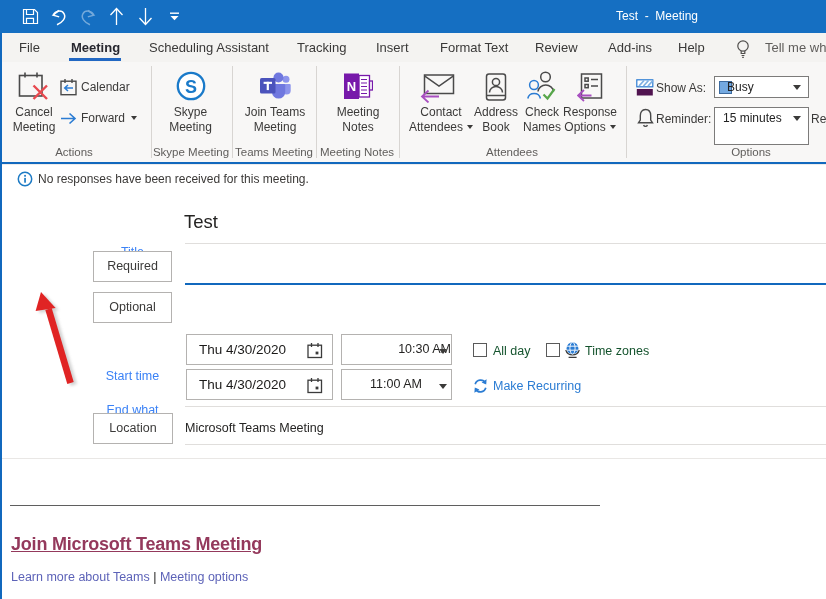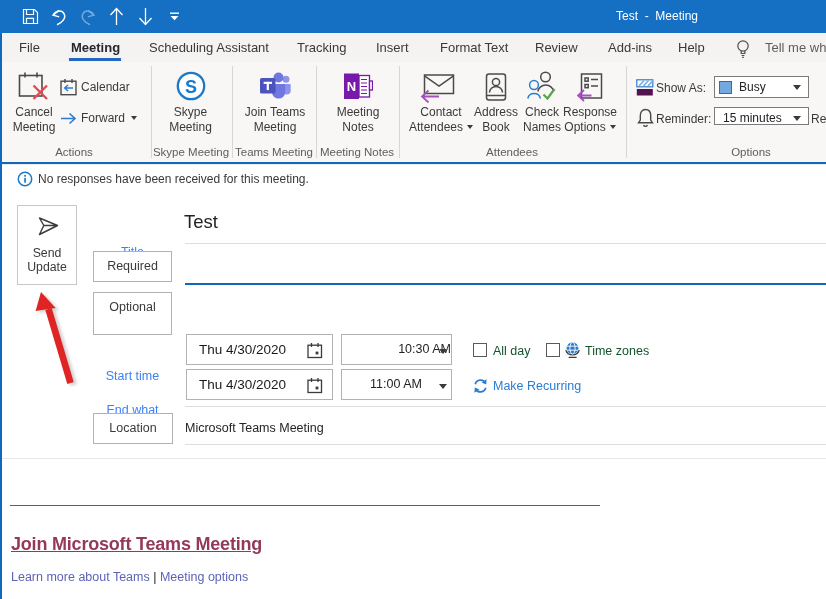--- a/index.html
+++ b/index.html
@@ -207,52 +207,46 @@
     <div class="btxt" style="left:556px;top:43px;width:68px">Response<br>Options<span class="caret"></span></div>
 
     <svg style="position:absolute;left:636px;top:17px" width="18" height="17" viewBox="0 0 18 17">
       <rect x="0.8" y="0.8" width="16" height="7" fill="#fff" stroke="#2b7cd3" stroke-width="1.2"></rect>
       <path d="M3 7 L8 1.5 M7.5 7 L12.5 1.5 M12 7 L17 1.5" stroke="#7fb0e2" stroke-width="1.8"></path>
       <rect x="0.8" y="10" width="16" height="6.5" fill="#511450"></rect>
     </svg>
     <div class="slabel" style="left:656px;top:18px;height:16px;line-height:16px">Show As:</div>
     <div class="dd" style="left:714px;top:14px;width:95px;height:22px">
       <div style="position:absolute;left:4px;top:3.5px;width:13px;height:13px;background:#74a9e0;border:1px solid #3c6a9e"></div>
-      <span style="position:absolute;left:24px;top:0;height:20px;line-height:20px;font-size:12px;color:#222">Busy</span>
+      <span style="position:absolute;left:12px;top:0;height:20px;line-height:20px;font-size:12px;color:#222">Busy</span>
       <div class="ddcaret" style="right:7px;top:8px"></div>
     </div>
 
     <svg style="position:absolute;left:637px;top:46px" width="17" height="20" viewBox="0 0 17 20">
       <path d="M8.5 1.5 c-3.6 0 -5.2 2.9 -5.2 6.2 v4.4 L1.5 14.8 h14 L13.7 12.1 v-4.4 c0 -3.3 -1.6 -6.2 -5.2 -6.2 z" fill="none" stroke="#4a4a4a" stroke-width="1.4"></path>
       <path d="M6.6 17 a2 2 0 0 0 3.8 0" fill="none" stroke="#4a4a4a" stroke-width="1.4"></path>
     </svg>
     <div class="slabel" style="left:656px;top:49px;height:16px;line-height:16px">Reminder:</div>
-    <div class="dd" style="left:714px;top:45px;width:95px;height:18px">
+    <div class="dd" style="left:714px;top:45px;width:95px;height:38px">
       <span style="position:absolute;left:8px;top:0;height:20px;line-height:20px;font-size:12px;color:#222">15 minutes</span>
       <div class="ddcaret" style="right:7px;top:8px"></div>
     </div>
     <div class="slabel" style="left:811px;top:49px;height:16px;line-height:16px">Re</div>
   </div>
 
   <div id="ribline"></div>
   <div id="ribshadow"></div>
 
   <svg style="position:absolute;left:17px;top:171px" width="16" height="16" viewBox="0 0 16 16">
     <circle cx="8" cy="8" r="6.7" fill="none" stroke="#1c7ac4" stroke-width="1.5"></circle>
     <rect x="7.2" y="6.9" width="1.7" height="4.8" fill="#1c7ac4"></rect>
     <rect x="7.2" y="3.9" width="1.7" height="1.8" fill="#1c7ac4"></rect>
   </svg>
   <span id="infotext">No responses have been received for this meeting.</span>
 
-  <div class="fbtn" style="left:17px;top:205px;width:60px;height:80px;border-color:#c9c7c5">
-    <svg style="position:absolute;left:18px;top:10px" width="24" height="20" viewBox="0 0 24 20">
-      <path d="M3.5 18.5 L21.5 9.5 L3.5 2 L7.8 9.5 Z M7.8 9.5 H21.5" fill="none" stroke="#3b3b3b" stroke-width="1.4" stroke-linejoin="round"></path>
-    </svg>
-    <div style="position:absolute;left:0;top:41px;width:58px;font-size:12.3px;line-height:13.5px;color:#3b3a39">Send<br>Update</div>
-  </div>
 
   <svg style="position:absolute;left:25px;top:285px" width="58" height="105" viewBox="0 0 58 105">
     <defs>
         <filter id="bl" x="-30%" y="-30%" width="160%" height="160%">
           <feGaussianBlur stdDeviation="1.6"></feGaussianBlur>
         </filter>
       </defs>
     <g fill="#9a9a9a" opacity="0.45" filter="url(#bl)" transform="translate(3.2,2)">
       <polygon points="16,7 10.6,26 30.6,23"></polygon>
       <polygon points="20.3,25 26.7,23.1 48.7,97.1 42.3,98.9"></polygon>
@@ -261,21 +255,21 @@
     <polygon points="20.3,25 26.7,23.1 48.7,97.1 42.3,98.9" fill="#e02424"></polygon>
   </svg>
 
   <div class="flabel" style="top:219px">Title</div>
   <div class="fval" style="left:184px;top:211px;font-size:18.5px">Test</div>
   <div class="uline" style="top:243px"></div>
 
   <div class="fbtn" style="left:93px;top:251px;width:79px;height:31px;line-height:29px">Required</div>
   <div style="position:absolute;left:185px;right:0;top:283px;height:2px;background:#1168bd"></div>
 
-  <div class="fbtn" style="left:93px;top:292px;width:79px;height:43px;line-height:29px">Optional</div>
+  <div class="fbtn" style="left:93px;top:292px;width:79px;height:31px;line-height:29px">Optional</div>
 
   <div class="flabel" style="top:343px">Start time</div>
   <div class="fbtn" style="left:186px;top:334px;width:147px;height:31px;line-height:29px;text-align:left">
     <span style="margin-left:12px;color:#1b1a19;font-size:13.5px">Thu 4/30/2020</span>
     <svg style="position:absolute;right:9px;top:8px" width="16" height="16" viewBox="0 0 16 16">
       <g fill="none" stroke="#3b3b3b" stroke-width="1.3">
         <rect x="1" y="2.2" width="13.5" height="12.3"></rect>
         <path d="M4.5 0 v4 M11 0 v4"></path>
       </g>
       <rect x="8.6" y="8.6" width="2.8" height="2.8" fill="#3b3b3b"></rect>

